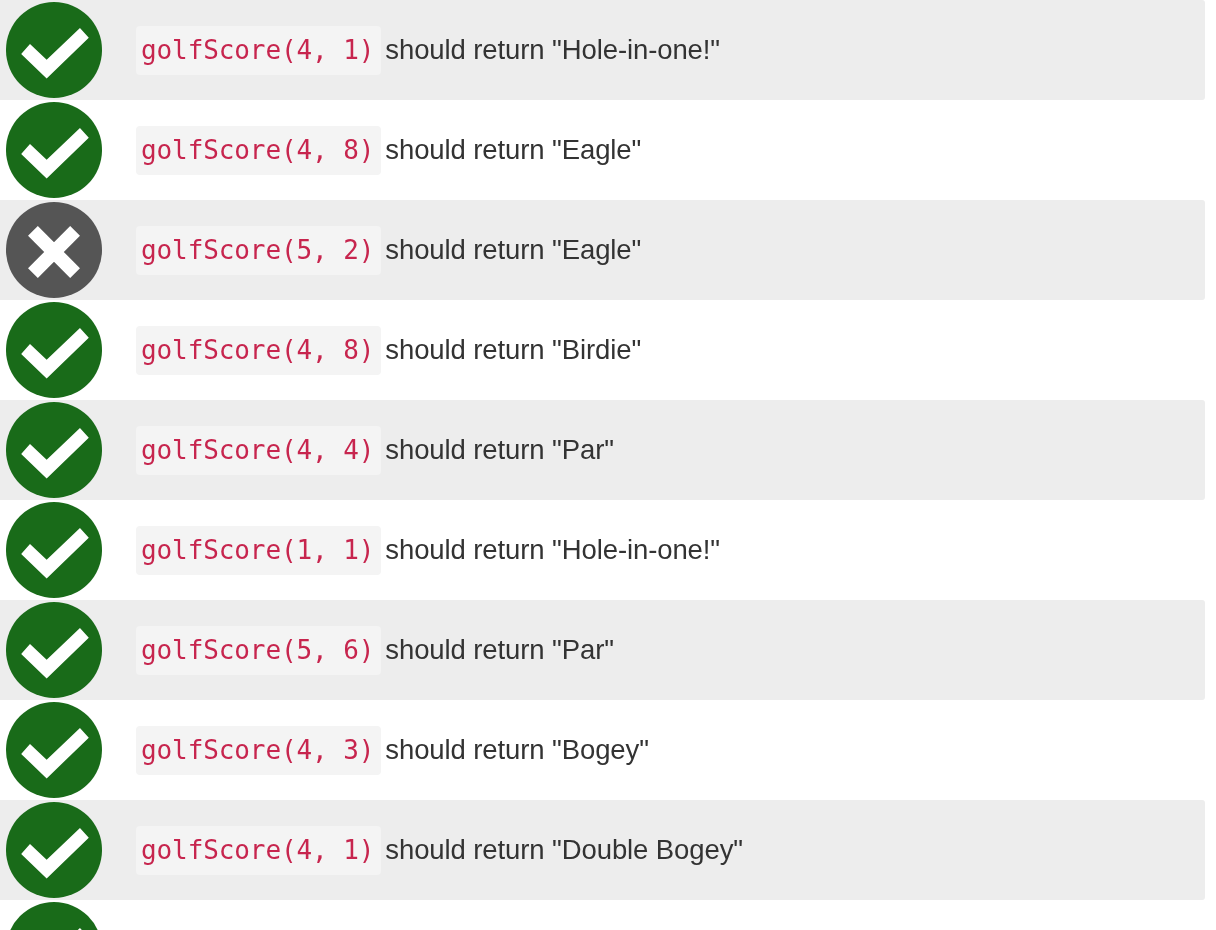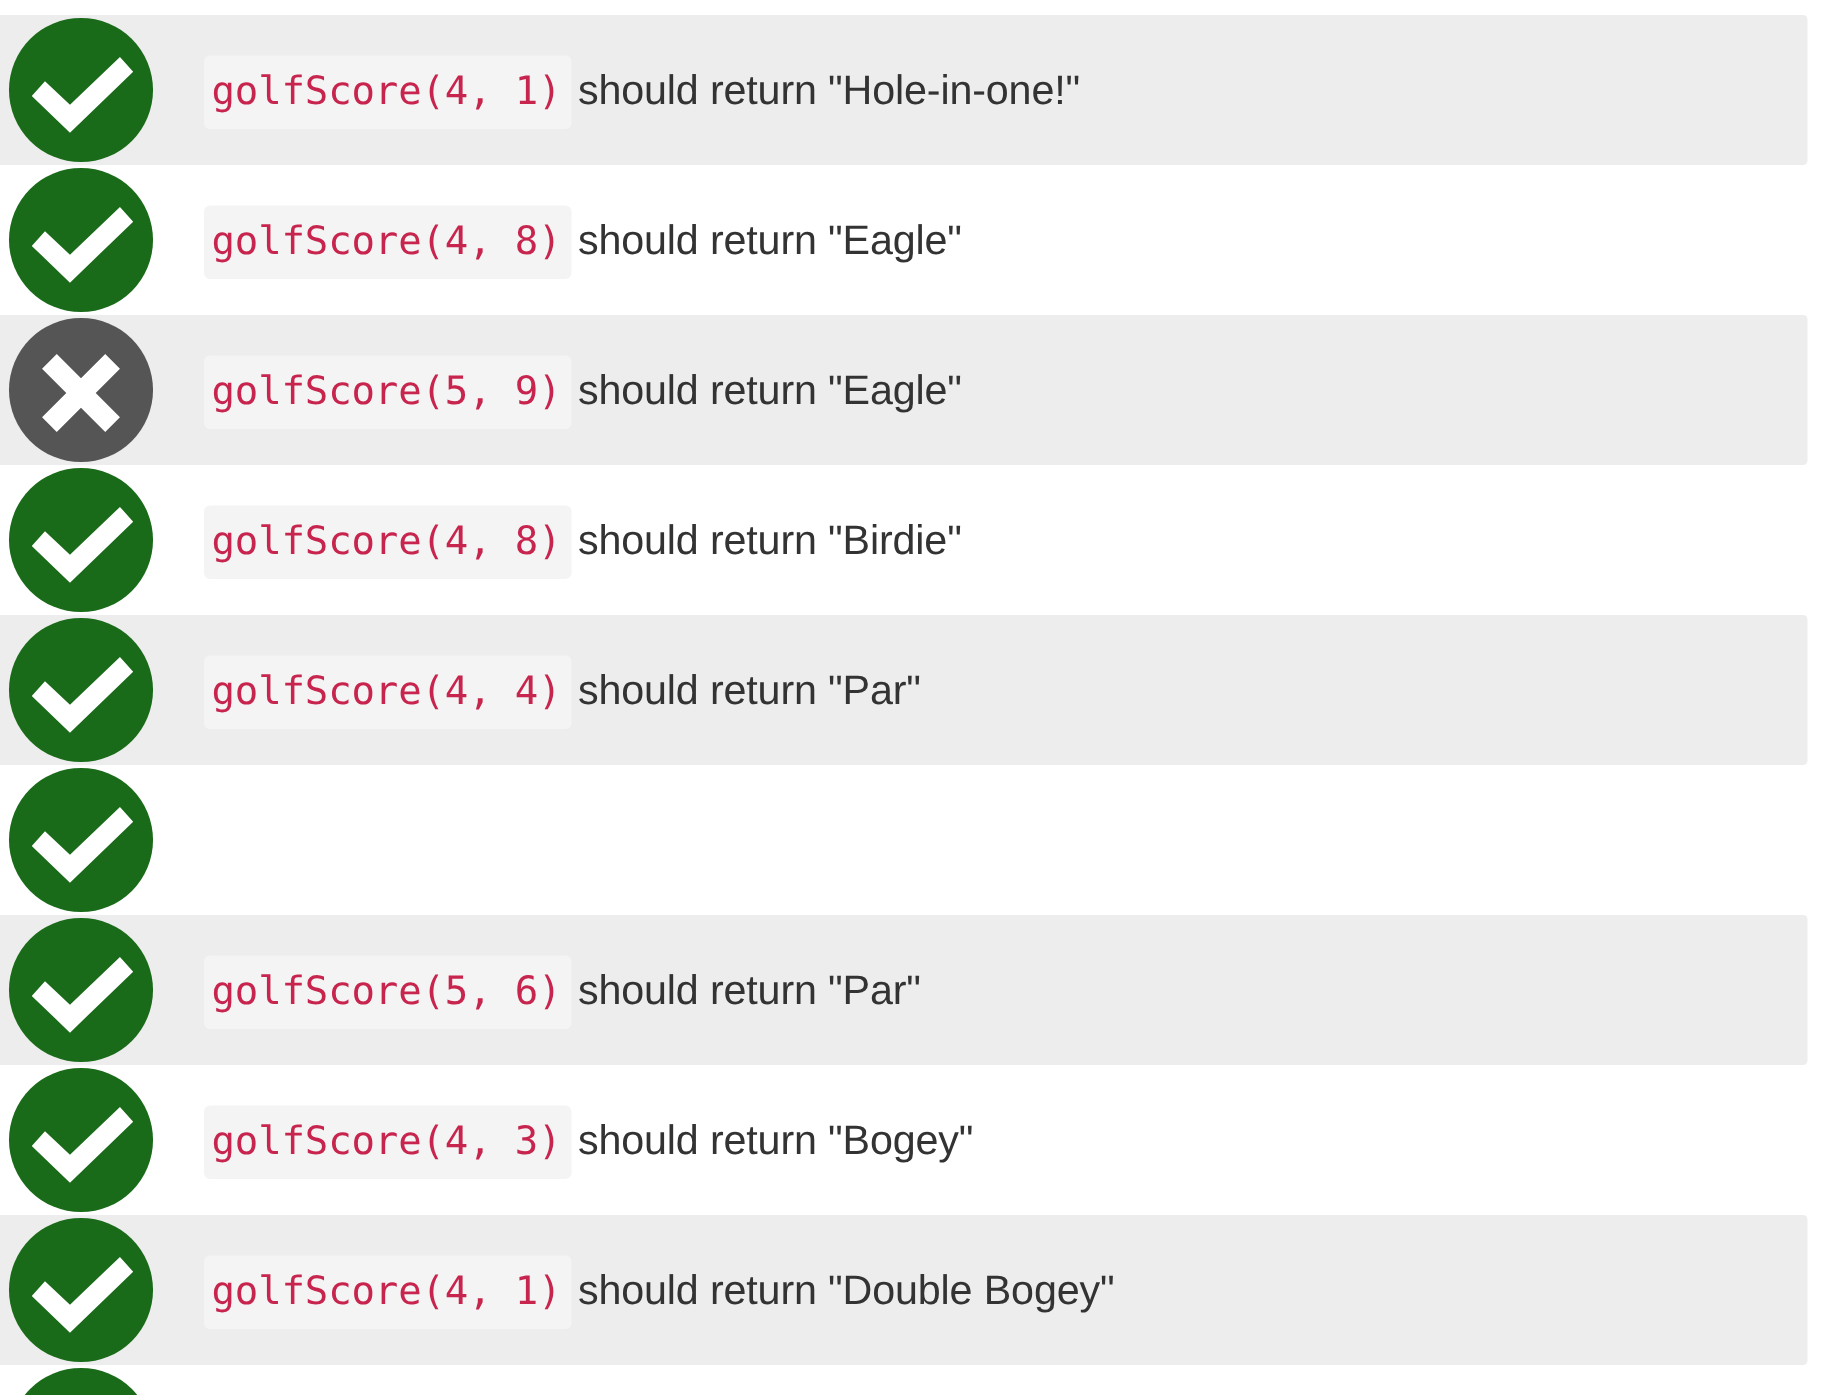--- a/index.html
+++ b/index.html
@@ -13,21 +13,20 @@
     height: 930px;
     overflow: hidden;
     font-family: "Liberation Sans", sans-serif;
     -webkit-font-smoothing: antialiased;
   }
 
   #test-suite {
     position: relative;
     width: 1216px;
     height: 930px;
-    padding-top: 10px;
     box-sizing: border-box;
   }
 
   .test-row {
     position: relative;
     height: 100px;
     box-sizing: border-box;
   }
 
   
@@ -126,21 +125,21 @@
     </div>
     <div class="test-row striped">
       <div class="row-stripe"></div>
       <div class="row-inner">
         <span class="status-icon">
           <svg viewBox="0 0 100 100">
             <circle cx="50" cy="50" r="49" fill="#555555"></circle>
             <path fill="#ffffff" d="M33.5 25.5 L50 42 L66.5 25.5 L76.5 35.5 L60 52 L76.5 68.5 L66.5 78.5 L50 62 L33.5 78.5 L23.5 68.5 L40 52 L23.5 35.5 Z"></path>
           </svg>
         </span>
-        <div class="assertion"><span class="code">golfScore(5, 9)</span><span class="desc">should return "Eagle"</span></div>
+        <div class="assertion"><span class="code">golfScore(5, 2)</span><span class="desc">should return "Eagle"</span></div>
       </div>
     </div>
     <div class="test-row">
       <div class="row-stripe"></div>
       <div class="row-inner">
         <span class="status-icon">
           <svg viewBox="0 0 100 100">
             <circle cx="50" cy="50" r="49" fill="#196b19"></circle>
             <path fill="#ffffff" d="M76.5 27.5 L85.5 37.5 L42.5 79 L16.5 54 L25.5 44 L42.5 60 Z"></path>
           </svg>
@@ -162,20 +161,21 @@
     </div>
     <div class="test-row">
       <div class="row-stripe"></div>
       <div class="row-inner">
         <span class="status-icon">
           <svg viewBox="0 0 100 100">
             <circle cx="50" cy="50" r="49" fill="#196b19"></circle>
             <path fill="#ffffff" d="M76.5 27.5 L85.5 37.5 L42.5 79 L16.5 54 L25.5 44 L42.5 60 Z"></path>
           </svg>
         </span>
+        <div class="assertion"><span class="code">golfScore(1, 1)</span><span class="desc">should return "Hole-in-one!"</span></div>
       </div>
     </div>
     <div class="test-row striped">
       <div class="row-stripe"></div>
       <div class="row-inner">
         <span class="status-icon">
           <svg viewBox="0 0 100 100">
             <circle cx="50" cy="50" r="49" fill="#196b19"></circle>
             <path fill="#ffffff" d="M76.5 27.5 L85.5 37.5 L42.5 79 L16.5 54 L25.5 44 L42.5 60 Z"></path>
           </svg>

